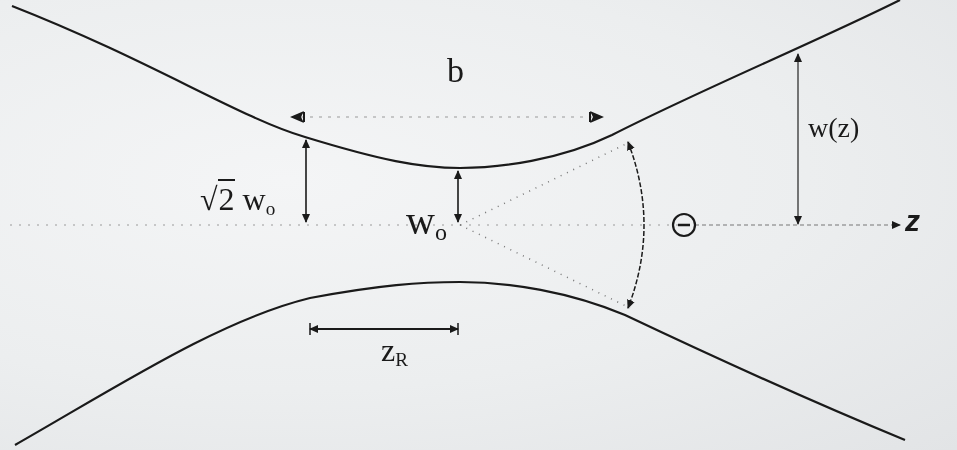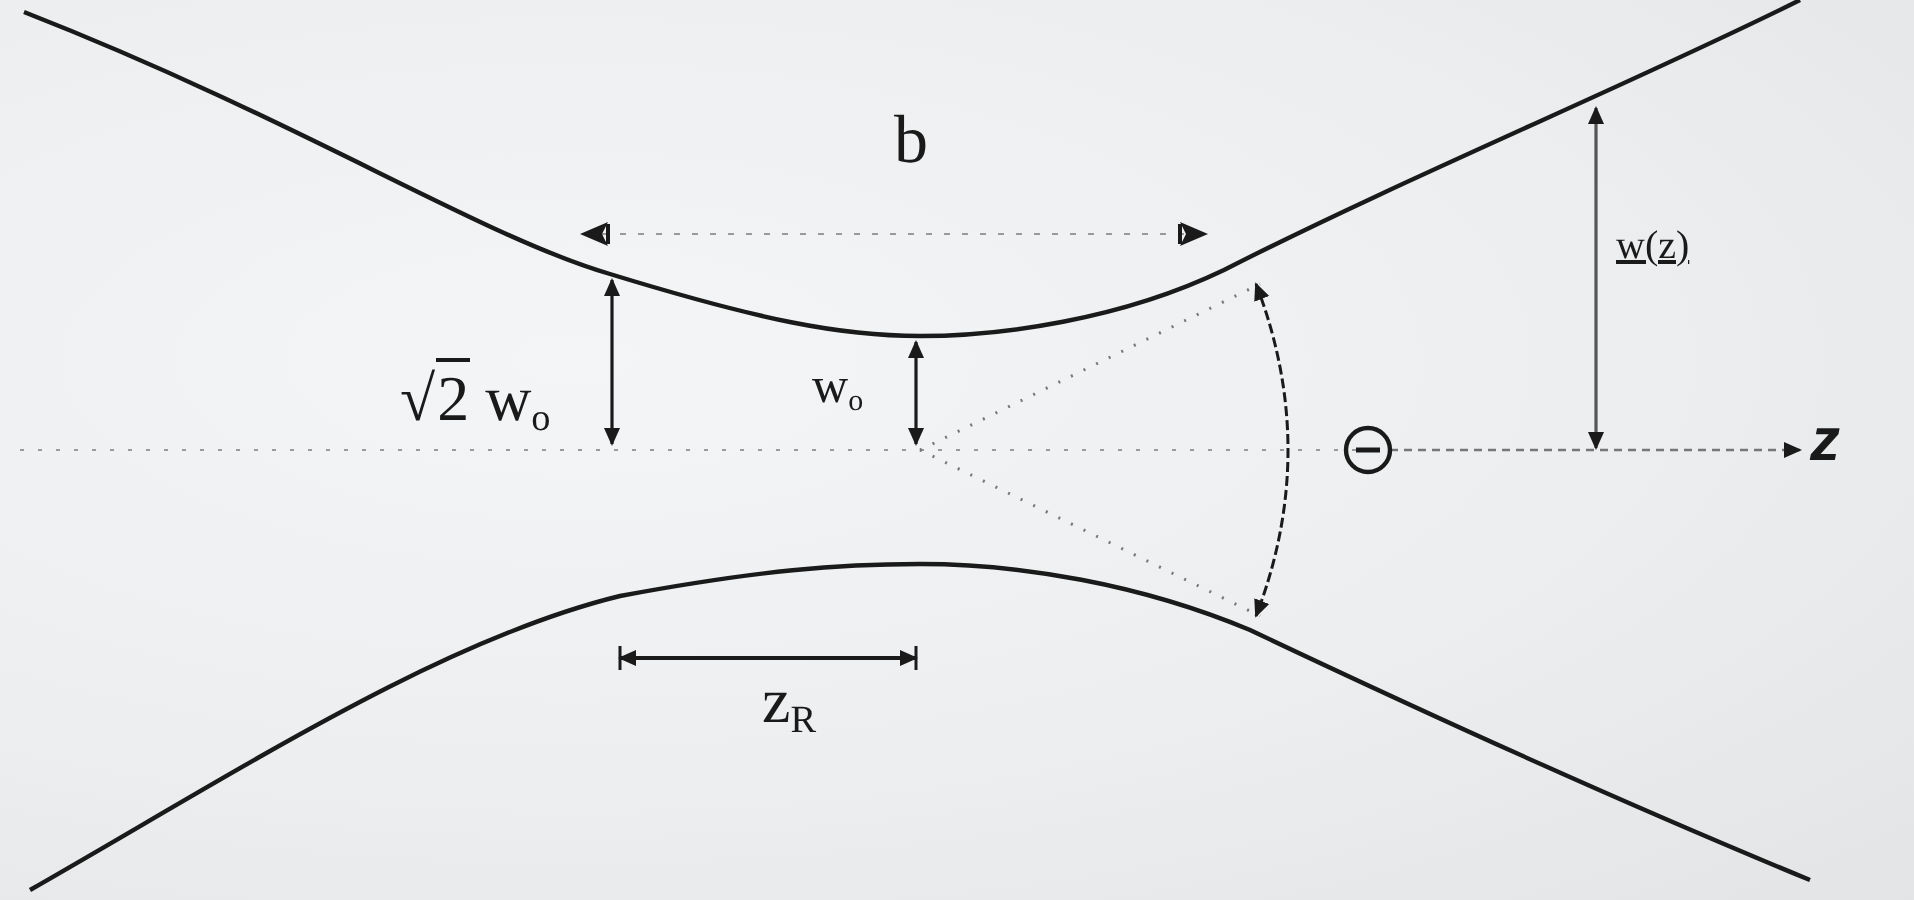--- a/index.html
+++ b/index.html
@@ -5,22 +5,22 @@
   html, body { margin: 0; padding: 0; }
   body { width: 957px; height: 450px; overflow: hidden; background: #eceeef; }
   .canvas { position: relative; width: 957px; height: 450px;
     background: radial-gradient(ellipse at 30% 40%, #f4f5f6 0%, #eceeef 55%, #e2e4e6 100%); }
   svg { position: absolute; left: 0; top: 0; }
   .lbl { position: absolute; font-family: "Liberation Serif", "DejaVu Serif", serif; color: #1a1a1a; }
   .lbl sub { font-size: 0.6em; vertical-align: -0.25em; }
   .b { left: 447px; top: 52px; font-size: 34px; }
   .sqrt2 { left: 200px; top: 181px; font-size: 32px; }
   .sqrt2 .num { border-top: 2px solid #1a1a1a; padding-left: 1px; }
-  .wo { left: 406px; top: 180px; font-size: 25px; }
-  .wz { left: 808px; top: 112px; font-size: 20px; text-decoration: underline; }
+  .wo { left: 406px; top: 197px; font-size: 40px; }
+  .wz { left: 808px; top: 112px; font-size: 28px; }
   .zr { left: 381px; top: 332px; font-size: 32px; }
   .zaxis { left: 905px; top: 204px; font-size: 30px; font-family: "Liberation Sans", "DejaVu Sans", sans-serif; font-style: italic; font-weight: bold; }
 </style>
 </head>
 <body>
 
 <div class="canvas">
   <svg width="957" height="450" viewBox="0 0 957 450">
     <defs>
       <marker id="ah" markerWidth="10" markerHeight="10" refX="8" refY="5" orient="auto" markerUnits="userSpaceOnUse">

